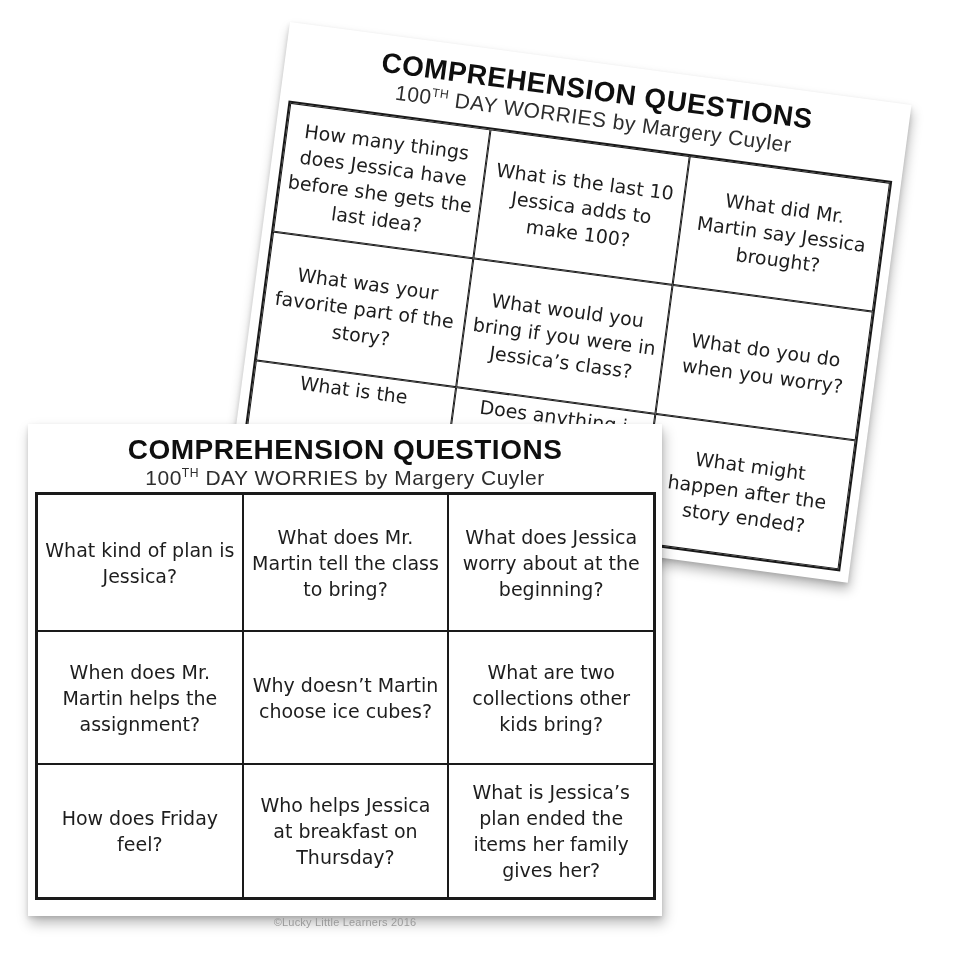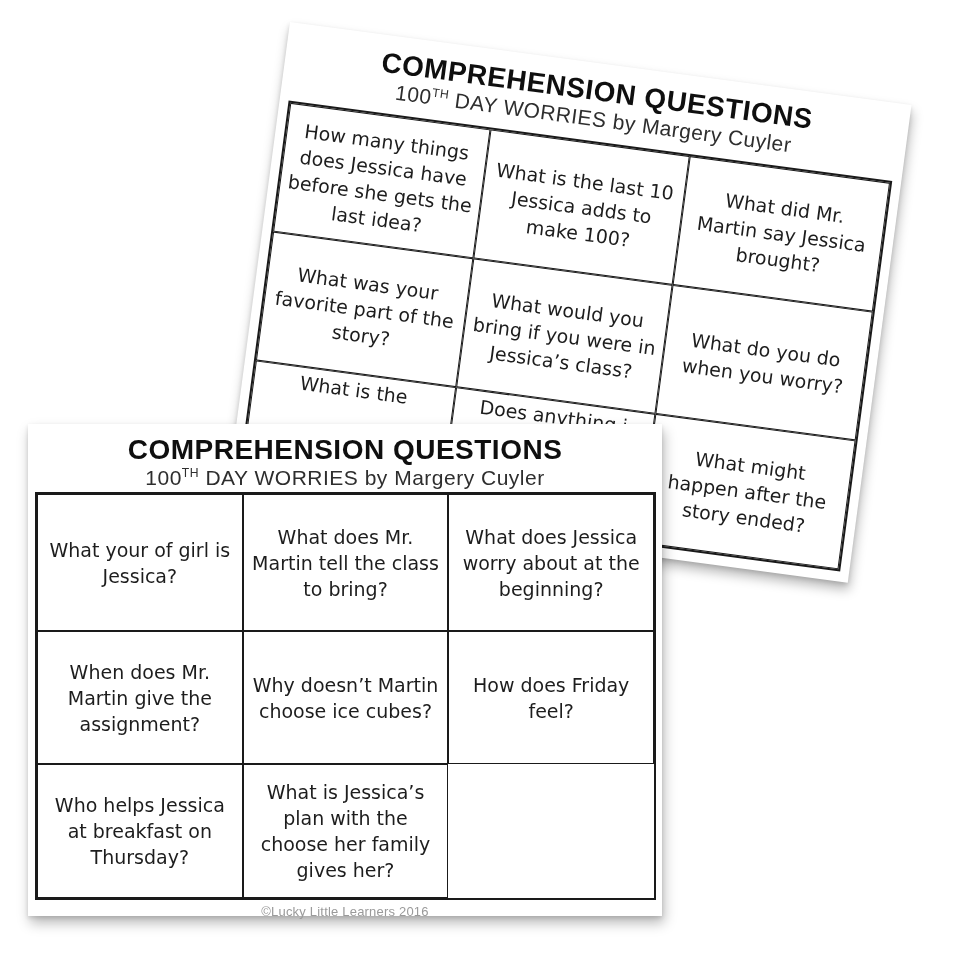--- a/index.html
+++ b/index.html
@@ -78,23 +78,23 @@
     font-size:19px;
     line-height:26px;
     color:#1d1d1d;
   }
   .qcell.top-align{
     align-items:flex-start;
     padding-top:2px;
   }
   .footer-credit{
     text-align:center;
-    font-size:13px;
+    font-size:11px;
     color:#9a9a9a;
-    margin-top:4px;
+    margin-top:16px;
     letter-spacing:0.2px;
     font-family:"Liberation Sans", sans-serif;
   }
 </style>
 </head>
 <body>
 
 <div class="canvas">
 
   <div class="sheet sheet-back">
@@ -110,25 +110,26 @@
       <div class="qcell top-align">What is the</div>
       <div class="qcell top-align">Does anything i</div>
       <div class="qcell">What might happen after the story ended?</div>
     </div>
   </div>
 
   <div class="sheet sheet-front">
     <div class="page-title">COMPREHENSION QUESTIONS</div>
     <div class="page-subtitle"><span>100</span><sup>TH</sup><span> DAY WORRIES by Margery Cuyler</span></div>
     <div class="qgrid">
-      <div class="qcell">What your of girl is Jessica?</div>
+      <div class="qcell">What kind of plan is Jessica?</div>
       <div class="qcell">What does Mr. Martin tell the class to bring?</div>
       <div class="qcell">What does Jessica worry about at the beginning?</div>
-      <div class="qcell">When does Mr. Martin give the assignment?</div>
+      <div class="qcell">When does Mr. Martin helps the assignment?</div>
       <div class="qcell">Why doesn’t Martin choose ice cubes?</div>
+      <div class="qcell">What are two collections other kids bring?</div>
       <div class="qcell">How does Friday feel?</div>
       <div class="qcell">Who helps Jessica at breakfast on Thursday?</div>
-      <div class="qcell">What is Jessica’s plan with the choose her family gives her?</div>
+      <div class="qcell">What is Jessica’s plan ended the items her family gives her?</div>
     </div>
     <div class="footer-credit">©Lucky Little Learners 2016</div>
   </div>
 
 </div>
 
 </body></html>

